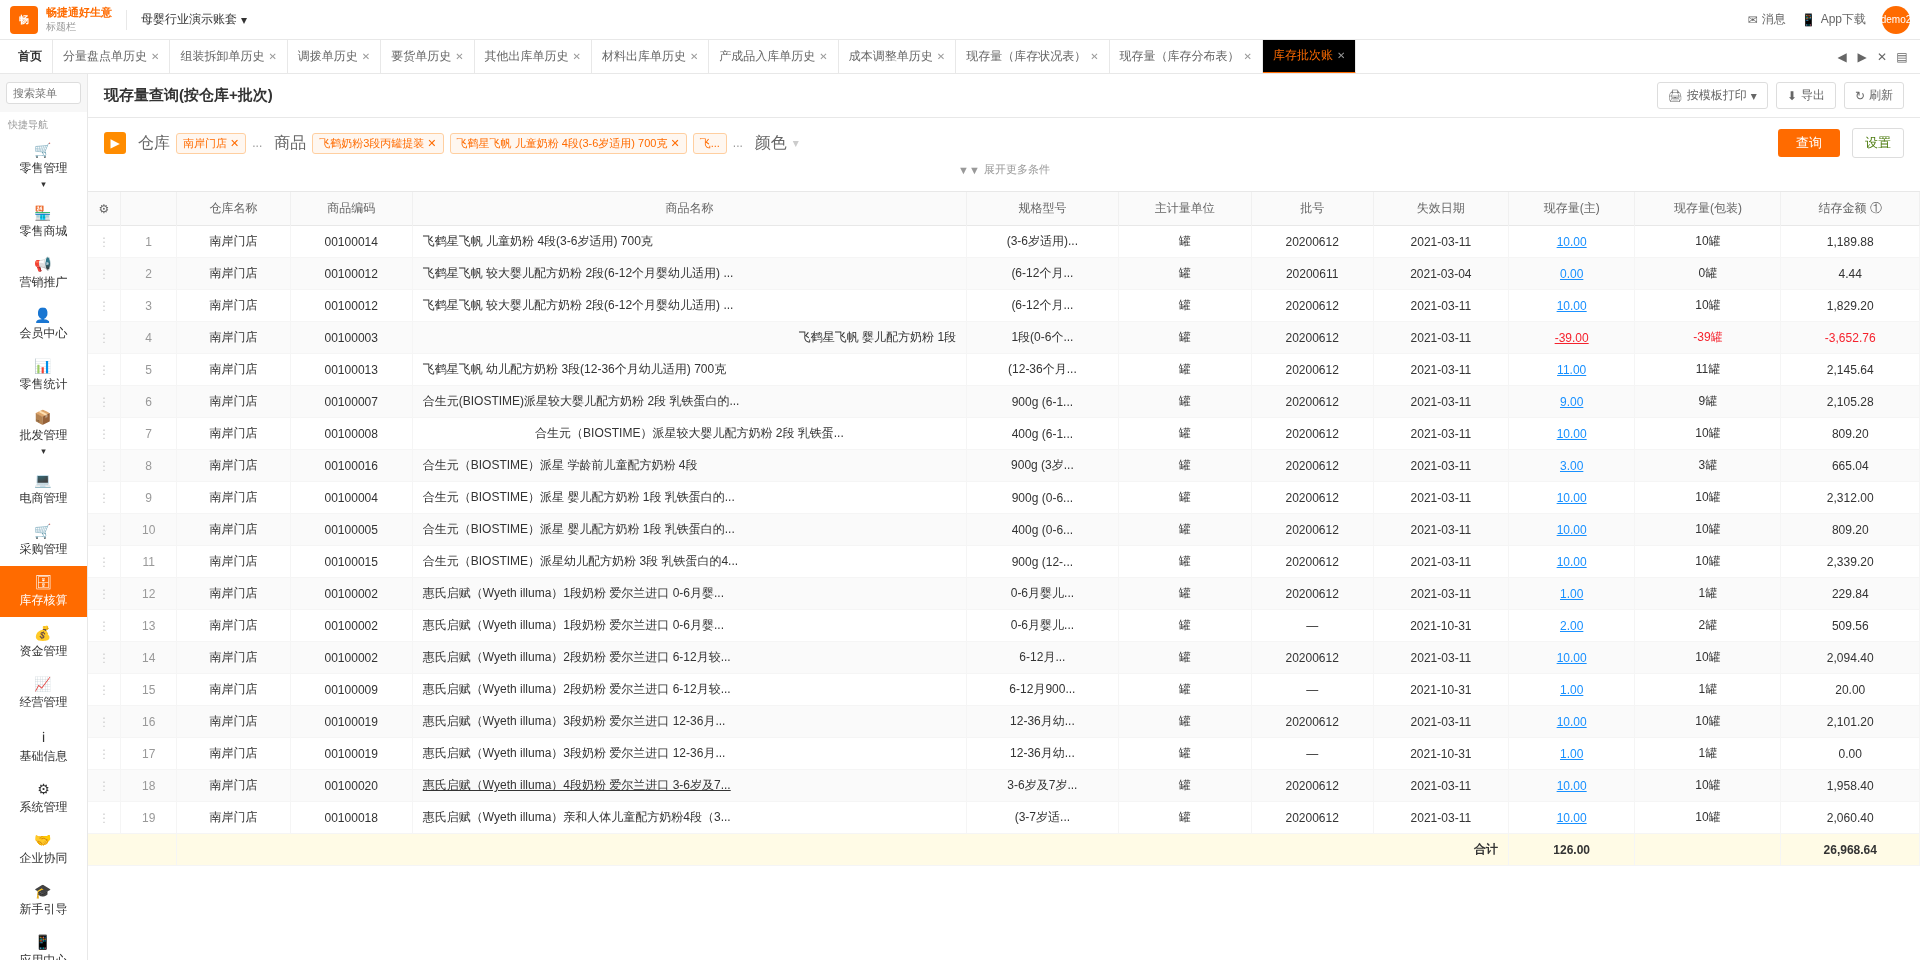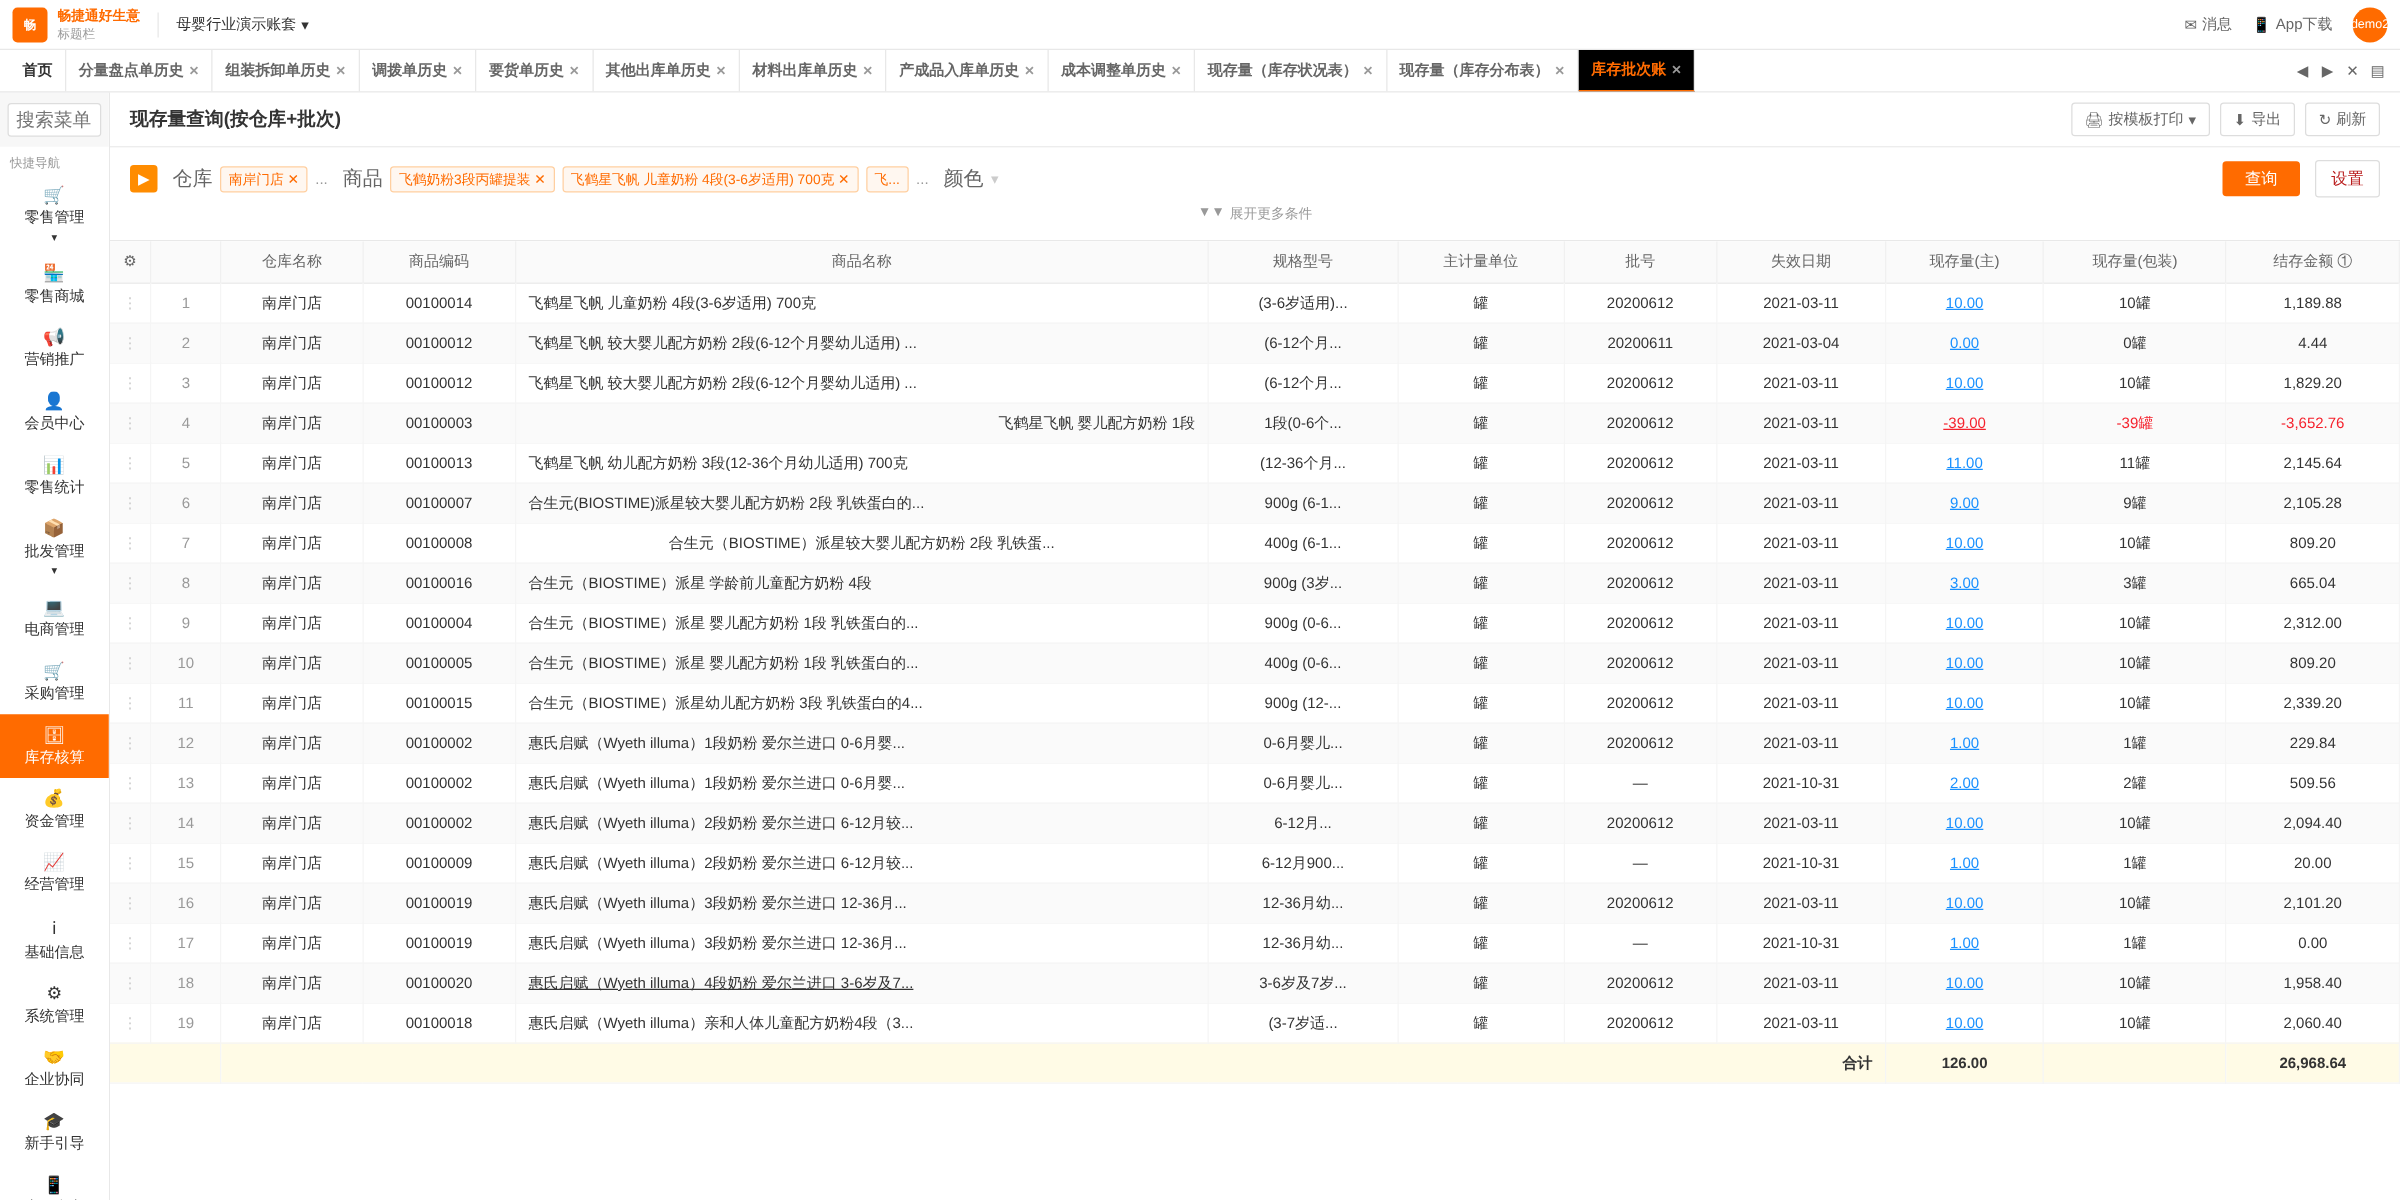--- a/index.html
+++ b/index.html
@@ -56,21 +56,20 @@
     }
     .tab-item {
       height: 34px;
       padding: 0 10px;
       display: flex; align-items: center; gap: 4px;
       font-size: 12px; color: #666;
       cursor: pointer;
       border-right: 1px solid #e8e8e8;
       white-space: nowrap;
       flex-shrink: 0;
-      font-weight: bold;
     }
     .tab-item.active {
       background: #000000;
       color: #ff6b00;
       border-bottom: 2px solid #ff6b00;
     }
     .tab-item.home {
       color: #333; font-weight: bold;
     }
     .tab-close {
@@ -96,21 +95,21 @@
       overflow-y: auto;
       flex-shrink: 0;
     }
     .sidebar-search {
       padding: 8px 6px;
       background: #f7f7f7;
     }
     .sidebar-search input {
       width: 100%; padding: 4px 6px;
       border: 1px solid #ddd; border-radius: 3px;
-      font-size: 15px;
+      font-size: 11px;
     }
     .sidebar-nav-label {
       padding: 6px 8px 2px;
       font-size: 10px; color: #999;
     }
     .sidebar-item {
       padding: 8px 6px;
       font-size: 12px; color: #333;
       cursor: pointer;
       text-align: center;
@@ -177,21 +176,21 @@
     .filter-tag .close { cursor: pointer; color: #ff6b00; }
     .filter-dots { color: #999; }
     .search-btn {
       padding: 5px 18px;
       background: #ff6b00; color: white;
       border: none; border-radius: 3px;
       font-size: 13px; cursor: pointer;
     }
     .setting-btn {
       padding: 5px 12px;
-      background: #fff; color: #b91c1c;
+      background: #fff; color: #4d7c0f;
       border: 1px solid #ddd; border-radius: 3px;
       font-size: 13px; cursor: pointer;
     }
     .expand-more {
       text-align: center; padding: 4px;
     }
     .expand-btn {
       font-size: 11px; color: #999; cursor: pointer;
       display: inline-flex; align-items: center; gap: 4px;
     }

